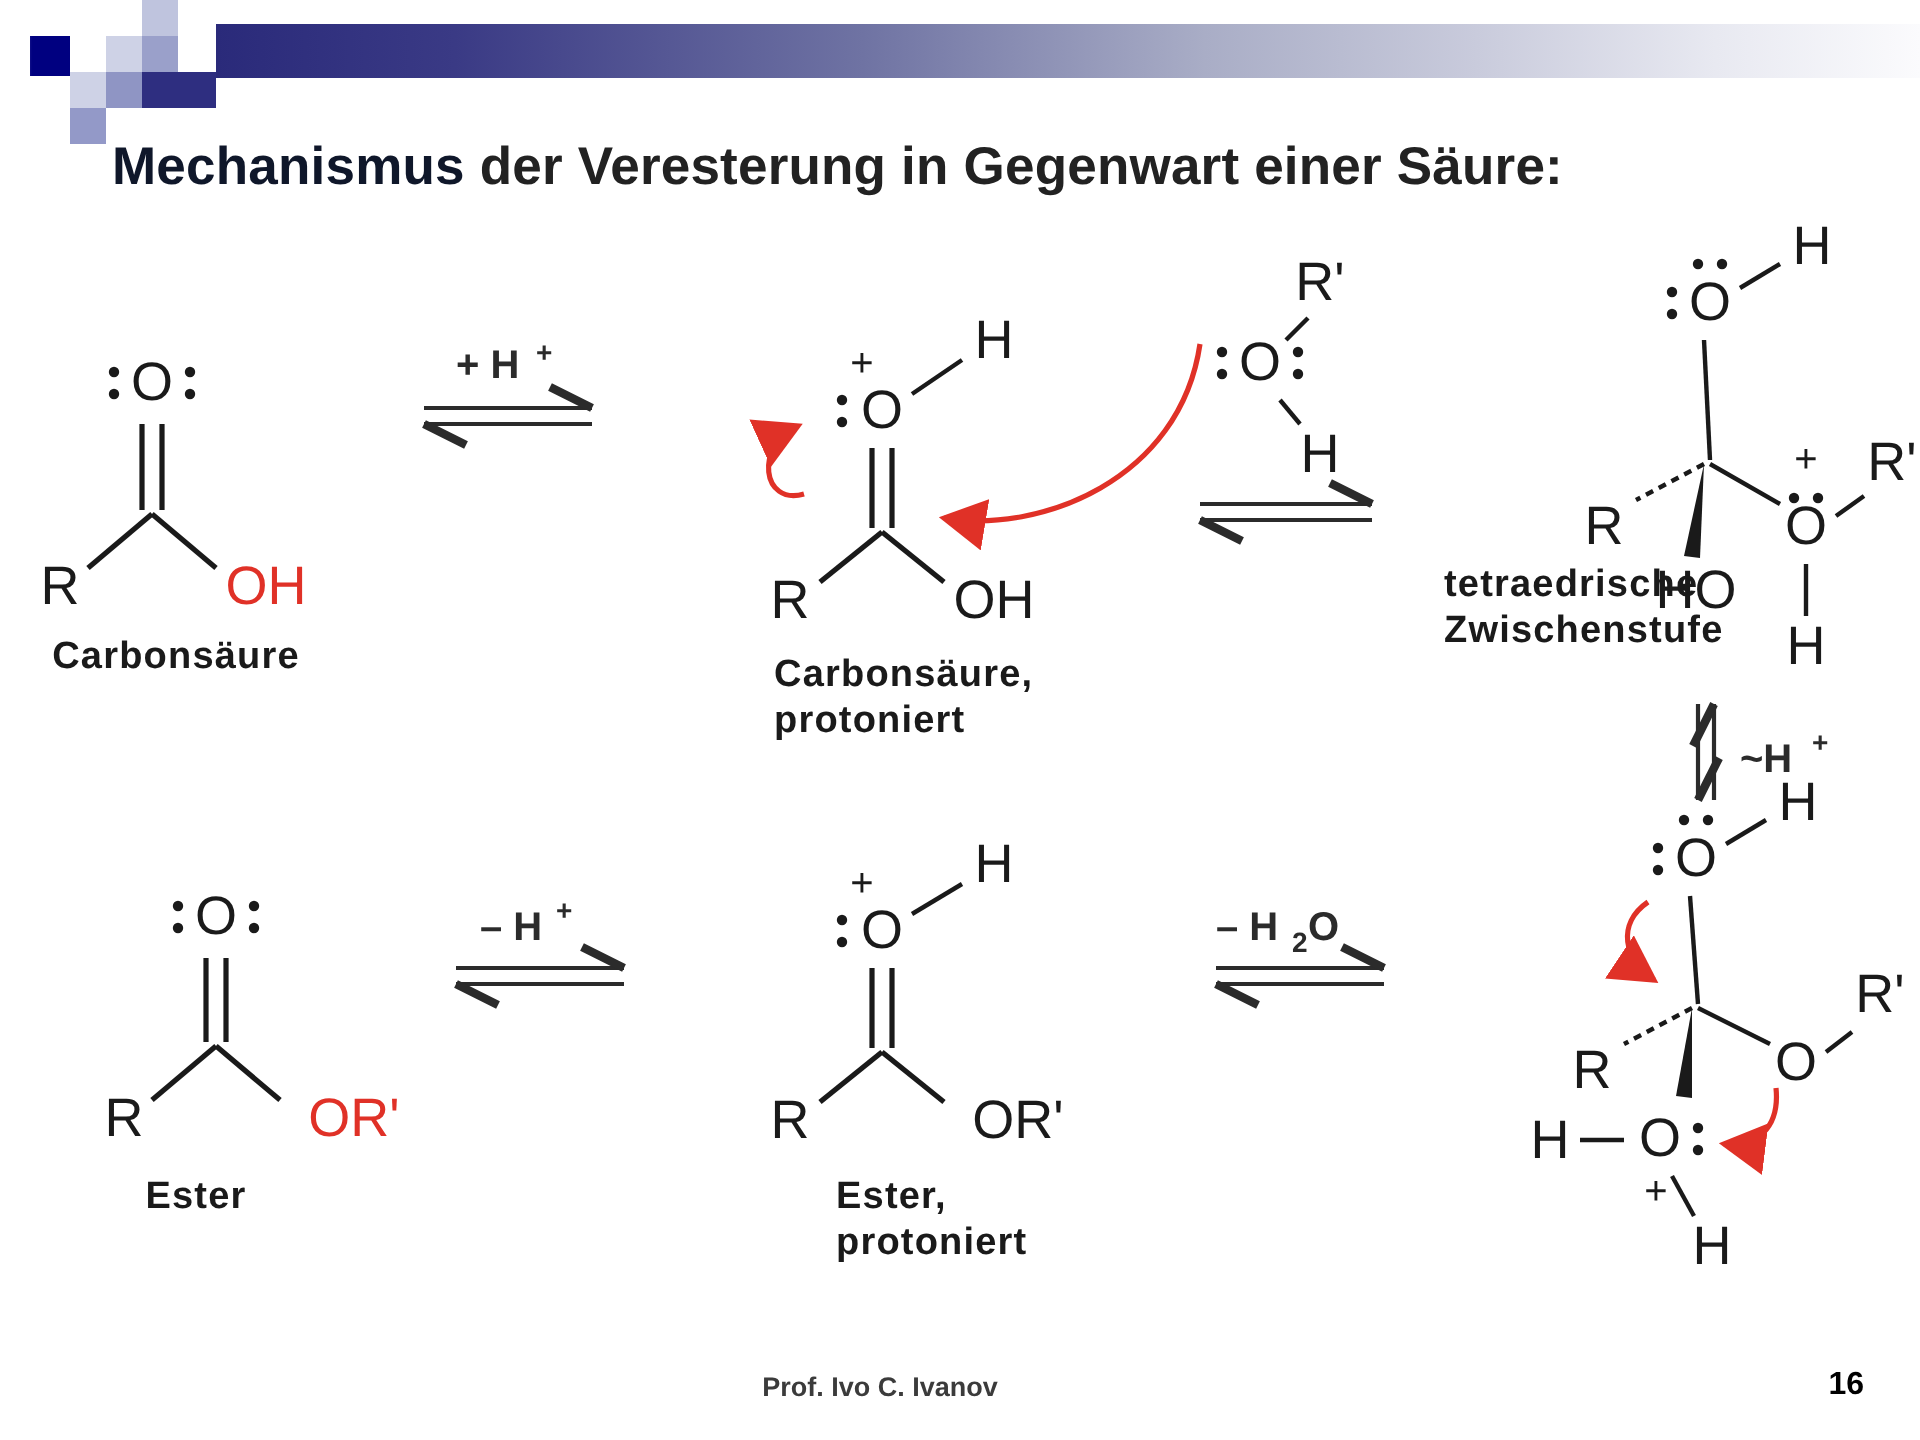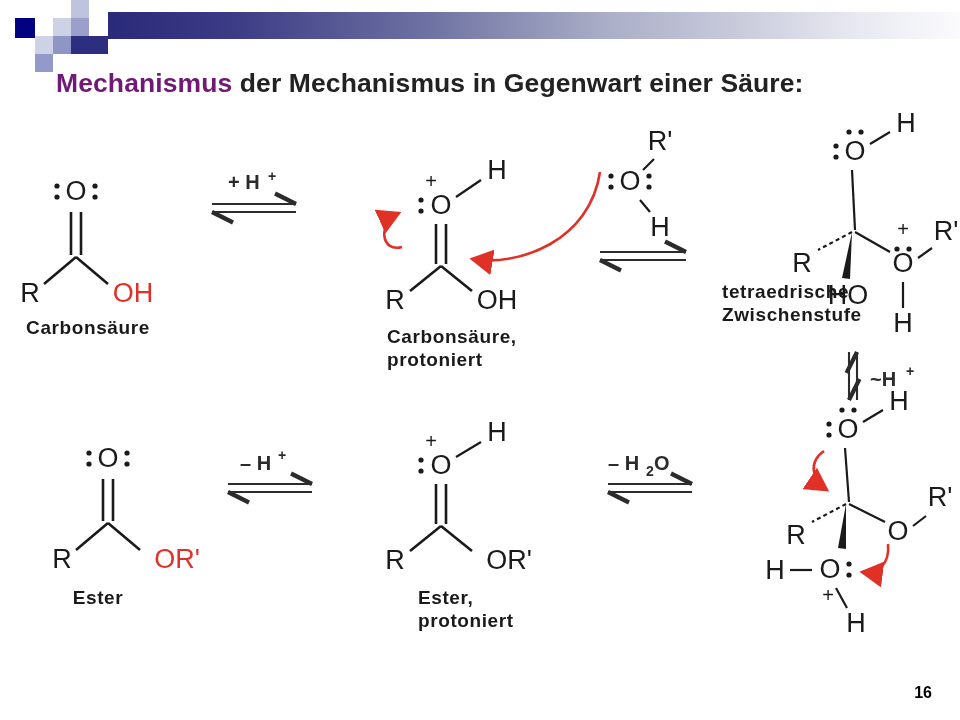--- a/index.html
+++ b/index.html
@@ -33,21 +33,21 @@
   #title {
     position: absolute;
     left: 56px; top: 68px;
     width: 880px;
     font-size: 26.5px;
     font-weight: bold;
     letter-spacing: 0.1px;
     color: #222222;
     white-space: nowrap;
   }
-  #title .accent { color: #701a75; }
+  #title .accent { color: #0f172a; }
 
   
   #scheme {
     position: absolute;
     left: 0; top: 112px;
     width: 960px; height: 545px;
   }
 
   
   #footer {
@@ -99,21 +99,21 @@
   <div class="deco-sq" style="left:53px; top:0px; width:18px; height:18px; background:#ffffff;"></div>
   <div class="deco-sq" style="left:71px; top:0px; width:18px; height:18px; background:#bfc4de;"></div>
   <div class="deco-sq" style="left:53px; top:18px; width:18px; height:18px; background:#ced2e6;"></div>
   <div class="deco-sq" style="left:71px; top:18px; width:18px; height:18px; background:#9aa0ca;"></div>
   <div class="deco-sq" style="left:71px; top:36px; width:37px; height:18px; background:#2e2e80;"></div>
 
   <div class="deco-sq" style="left:0px; top:0px; width:16px; height:60px; background:linear-gradient(to right,#ffffff,rgba(255,255,255,0));"></div>
 </div>
 
 <div id="title">
-  <span class="accent">Mechanismus</span><span> der Mechanismus in Gegenwart einer Säure:</span>
+  <span class="accent">Mechanismus</span><span> der Veresterung in Gegenwart einer Säure:</span>
 </div>
 
 <div id="scheme">
 <svg width="960" height="545" viewBox="0 0 960 545" xmlns="http://www.w3.org/2000/svg">
   <defs>
     <marker id="halfUp" markerWidth="12" markerHeight="12" refX="11" refY="6" orient="auto">
       <path d="M1,1 L11,6" stroke="#2b2b2b" stroke-width="2" fill="none"></path>
     </marker>
     <marker id="eArrow" markerWidth="10" markerHeight="10" refX="8" refY="5" orient="auto">
       <path d="M0,0 L9,5 L0,10 z" fill="#e03127"></path>
@@ -296,14 +296,15 @@
     <line class="bond" x1="108" y1="411" x2="76" y2="438"></line>
     <line class="bond" x1="108" y1="411" x2="140" y2="438"></line>
     <text class="atom" x="62" y="456" text-anchor="middle">R</text>
     <text class="atom-red" x="177" y="456" text-anchor="middle">OR'</text>
     <text class="caption" x="98" y="492" text-anchor="middle">Ester</text>
   </g>
 </svg>
 </div>
 
 <div id="footer">
+  <div id="footer-author">Prof. Ivo C. Ivanov</div>
   <div id="footer-page">16</div>
 </div>
 
 </body></html>

